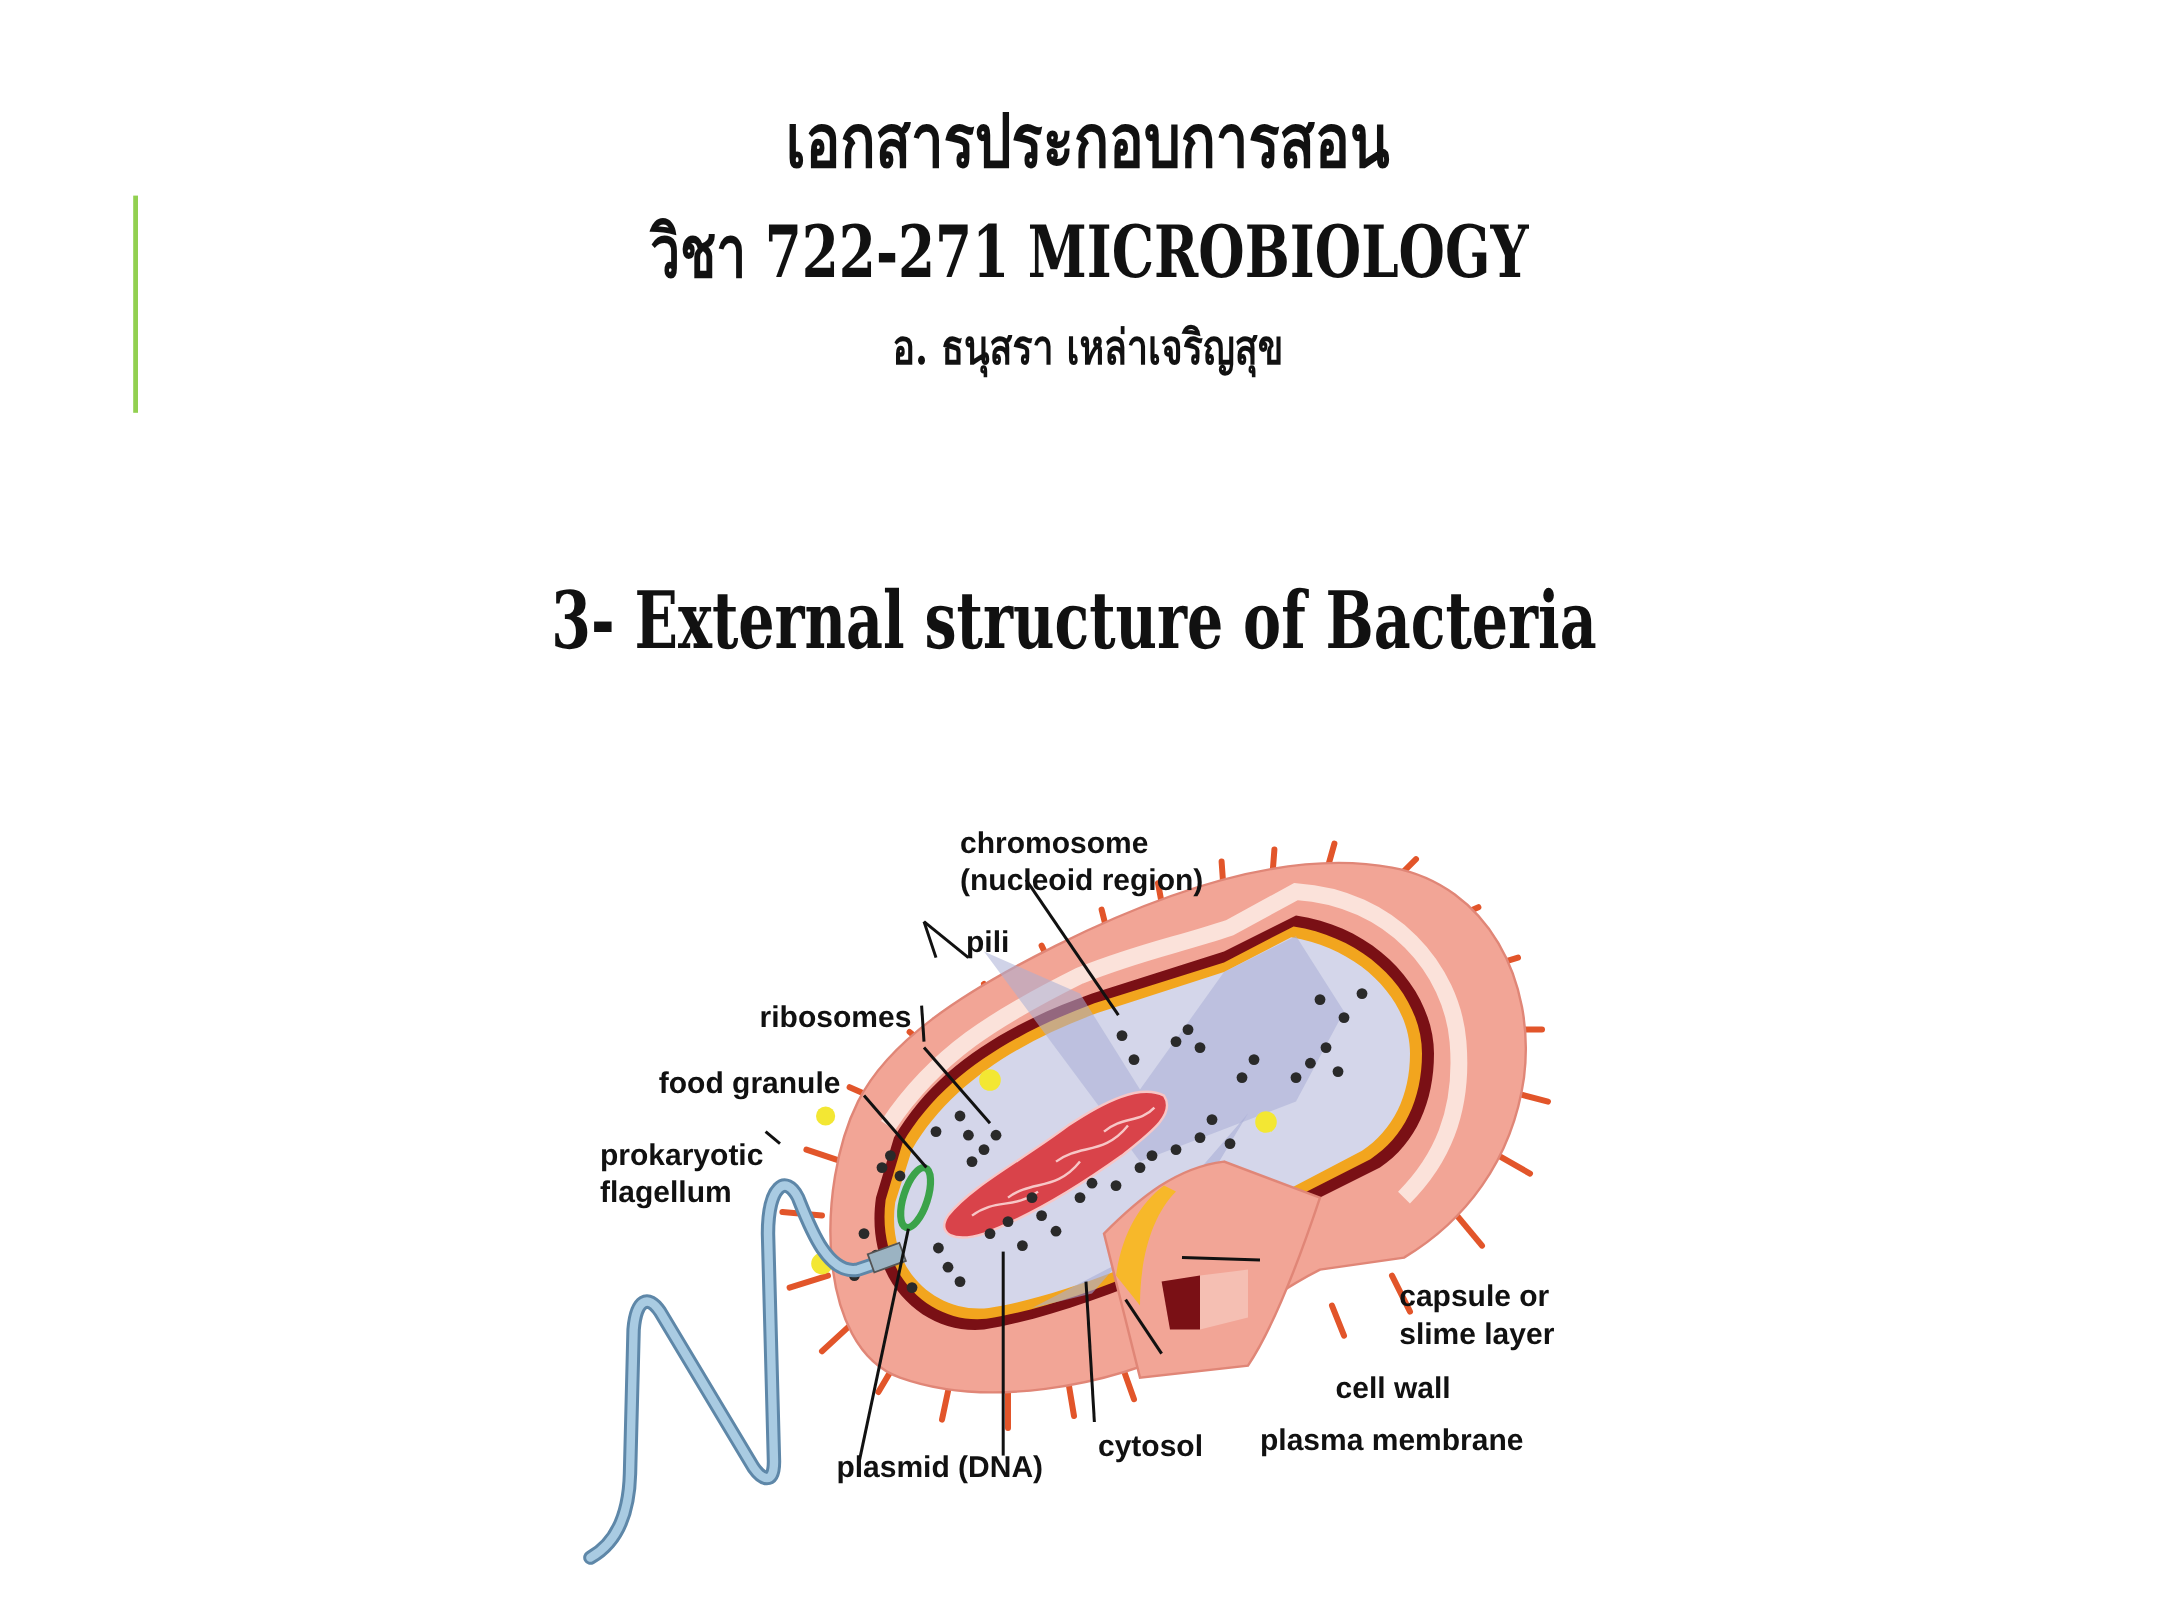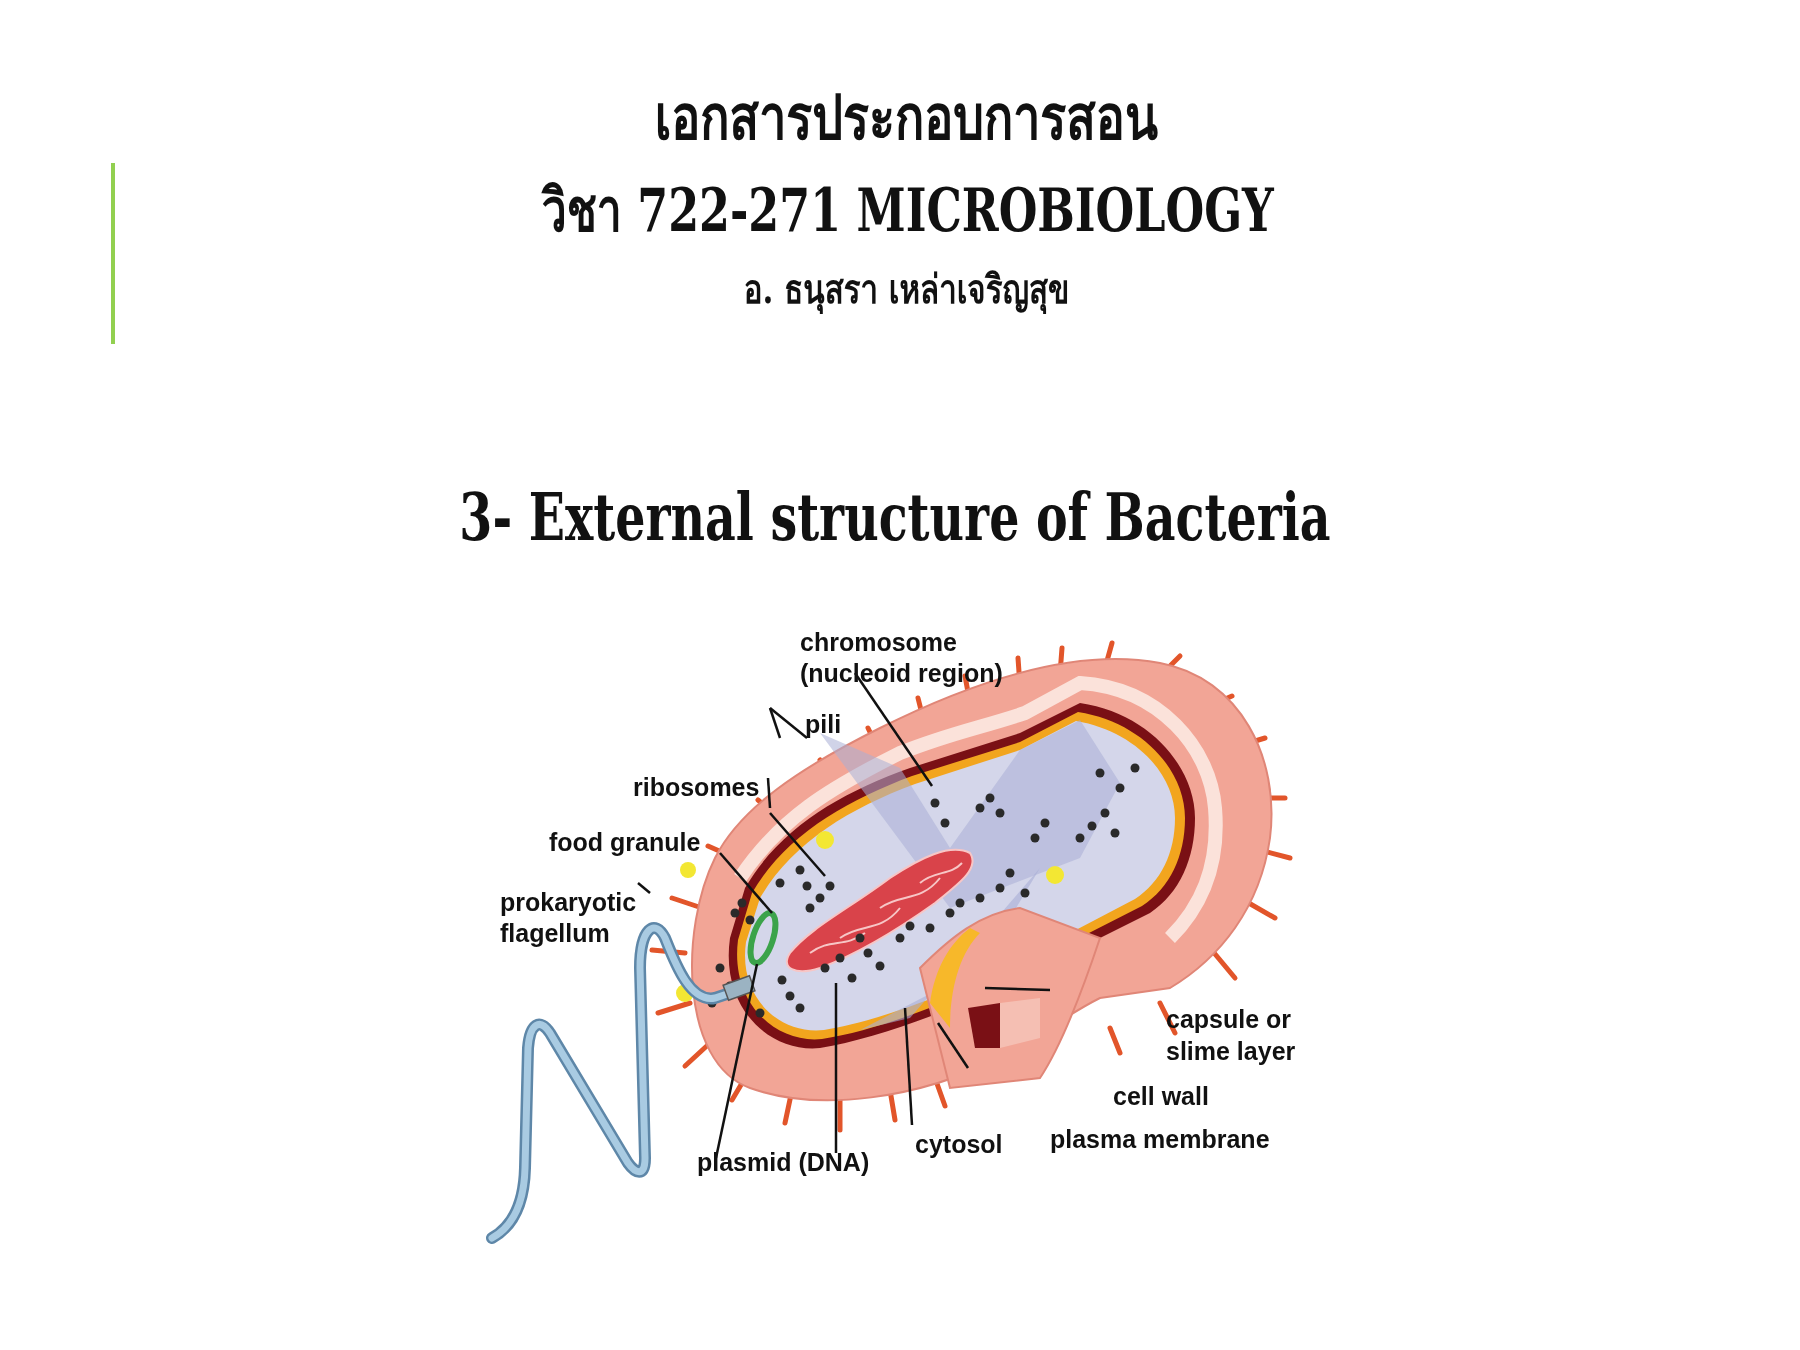--- a/index.html
+++ b/index.html
@@ -3,21 +3,21 @@
   <meta charset="utf-8">
   <style>
     html, body { margin: 0; padding: 0; background: #ffffff; }
     body { width: 1800px; height: 1350px; position: relative; overflow: hidden; font-family: "DejaVu Serif", serif; }
     .accent-bar { position: absolute; left: 111px; top: 163px; width: 4px; height: 181px; background: #92D050; }
     .title-block { position: absolute; left: 0; width: 1800px; text-align: center; color: #111; font-family: "DejaVu Serif", serif; font-weight: bold; }
     .t1 { top: 68px; font-size: 62px; letter-spacing: 0px; transform: scaleX(0.78); transform-origin: 929px 0; }
     .t2 { top: 162px; font-size: 60px; transform: scaleX(0.74); transform-origin: 930px 0; }
     .t3 { top: 257px; font-size: 40px; transform: scaleX(0.78); transform-origin: 930px 0; }
     .subtitle { position: absolute; left: 0; width: 1800px; top: 478px; text-align: center; font-size: 66px; font-weight: bold; color: #111; font-family: "DejaVu Serif", serif; transform: scaleX(0.72); transform-origin: 882px 0; }
-    .diagram { position: absolute; left: 480px; top: 608px; width: 900px; height: 650px; }
+    .diagram { position: absolute; left: 480px; top: 668px; width: 900px; height: 650px; }
     .diagram svg { width: 900px; height: 650px; display: block; }
     .lbl { font-family: "Liberation Sans", sans-serif; font-weight: bold; font-size: 25px; fill: #111; }
   </style>
 </head>
 <body>
 
 <div class="accent-bar"></div>
 
 <div class="title-block t1">เอกสารประกอบการสอน</div>
 <div class="title-block t2">วิชา 722-271 MICROBIOLOGY</div>

